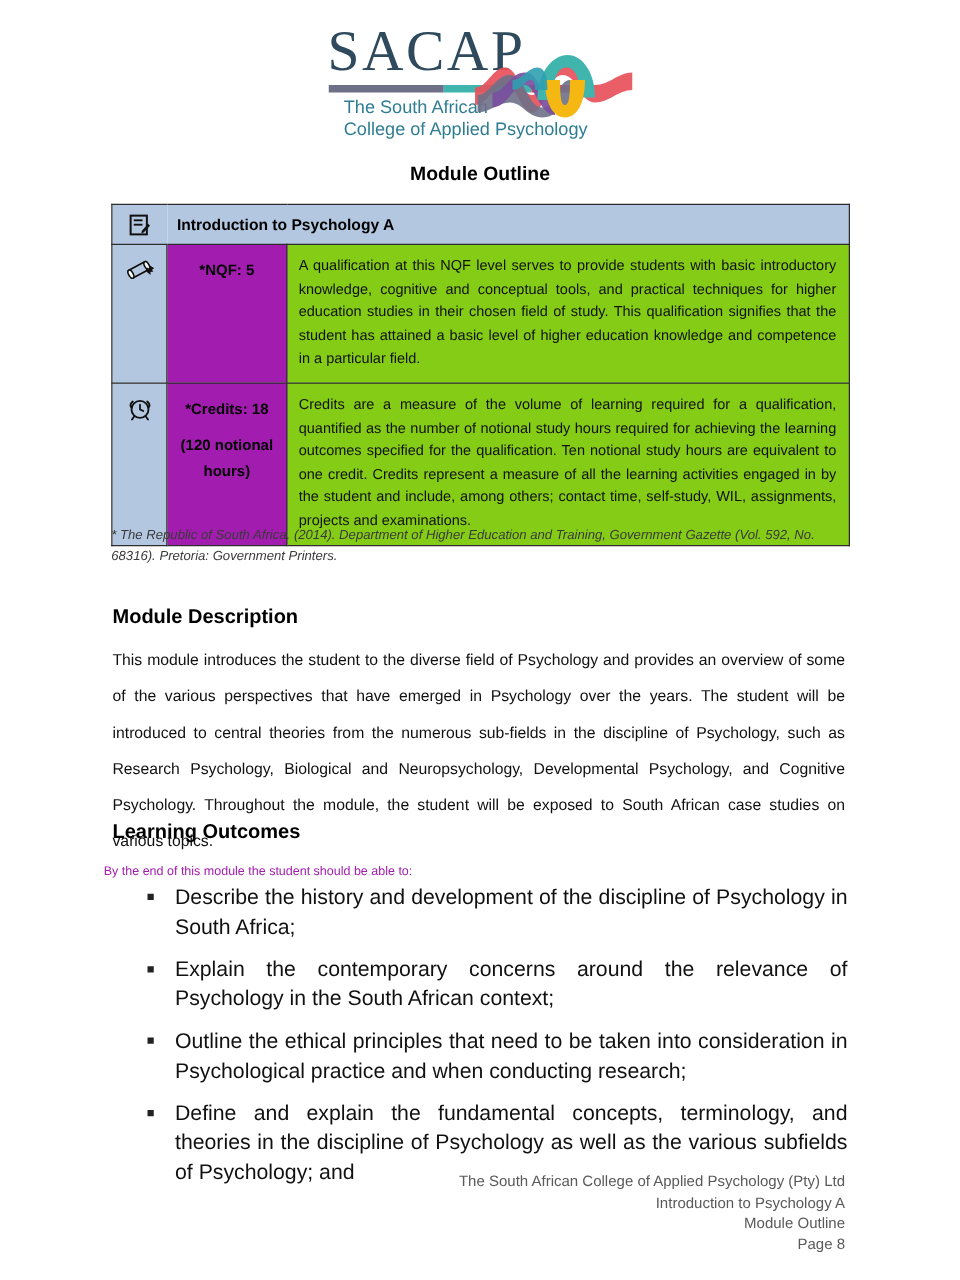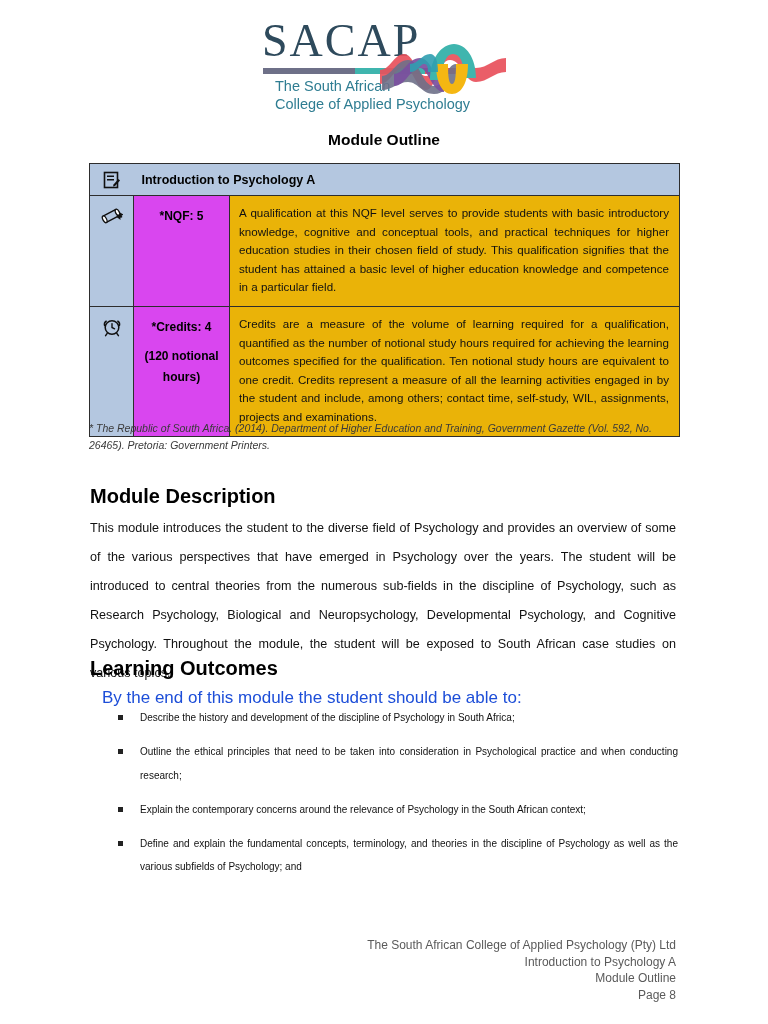--- a/index.html
+++ b/index.html
@@ -119,30 +119,30 @@
     color: #000;
   }
   .ic-cell {
     width: 44px;
     background: #b4c7e0;
     text-align: center;
     padding-top: 9px !important;
   }
   .lbl-cell {
     width: 96px;
-    background: #d946ef;
+    background: #a21caf;
     text-align: center;
     font-size: 12px;
     font-weight: bold;
     padding: 10px 6px 10px 6px !important;
     line-height: 21px;
     color: #000;
   }
   .desc-cell {
-    background: #eab308;
+    background: #84cc16;
     font-size: 11.6px;
     line-height: 18.6px;
     text-align: justify;
     padding: 8px 10px 9px 9px !important;
     color: #111;
   }
 
   .icn { display: block; margin: 0 auto; }
 
   
@@ -155,56 +155,56 @@
     line-height: 16.5px;
     font-style: italic;
     color: #3a3a3a;
     text-align: left;
   }
 
   
   .sec-heading {
     position: absolute;
     left: 90px;
-    font-size: 20px;
+    font-size: 16px;
     font-weight: bold;
     color: #000;
   }
   .body-para {
     position: absolute;
     left: 90px;
     width: 586px;
     font-size: 12.6px;
     line-height: 29px;
     text-align: justify;
     color: #111;
   }
   .lead-line {
     position: absolute;
-    left: 102px;
+    left: 83px;
     width: 586px;
-    font-size: 17px;
+    font-size: 10px;
     line-height: 23px;
-    color: #1d4ed8;
+    color: #a21caf;
   }
 
   .outcome-list {
     position: absolute;
     left: 90px;
     top: 706px;
     width: 588px;
     margin: 0;
     padding: 0;
     list-style: none;
   }
   .outcome-item {
     position: relative;
     padding-left: 50px;
     margin-bottom: 10.5px;
-    font-size: 10px;
+    font-size: 17px;
     line-height: 23.5px;
     text-align: justify;
     color: #111;
   }
   .outcome-item .sq {
     position: absolute;
     left: 28px;
     top: 9px;
     width: 5px;
     height: 5px;
@@ -295,48 +295,48 @@
           <svg class="icn" width="20" height="21" viewBox="0 0 20 21">
             <circle cx="10" cy="11.5" r="6.8" fill="none" stroke="#111" stroke-width="1.5"></circle>
             <path d="M10 7.6 L10 11.5 L12.6 12.8" fill="none" stroke="#111" stroke-width="1.4" stroke-linecap="round"></path>
             <path d="M4.2 5.2 C 2.6 6.4, 2.2 8.2, 2.6 9.4" fill="none" stroke="#111" stroke-width="1.5" stroke-linecap="round"></path>
             <path d="M15.8 5.2 C 17.4 6.4, 17.8 8.2, 17.4 9.4" fill="none" stroke="#111" stroke-width="1.5" stroke-linecap="round"></path>
             <path d="M5.2 17.4 L3.6 19.6" fill="none" stroke="#111" stroke-width="1.5" stroke-linecap="round"></path>
             <path d="M14.8 17.4 L16.4 19.6" fill="none" stroke="#111" stroke-width="1.5" stroke-linecap="round"></path>
           </svg>
         </td>
         <td class="lbl-cell">
-          <div>*Credits: 4</div>
+          <div>*Credits: 18</div>
           <div style="margin-top:8px">(120 notional hours)</div>
         </td>
         <td class="desc-cell">Credits are a measure of the volume of learning required for a qualification, quantified as the number of notional study hours required for achieving the learning outcomes specified for the qualification. Ten notional study hours are equivalent to one credit. Credits represent a measure of all the learning activities engaged in by the student and include, among others; contact time, self-study, WIL, assignments, projects and examinations.</td>
       </tr>
     </tbody>
   </table>
 
-  <div class="footnote">* The Republic of South Africa. (2014). Department of Higher Education and Training, Government Gazette (Vol. 592, No. 26465). Pretoria: Government Printers.</div>
+  <div class="footnote">* The Republic of South Africa. (2014). Department of Higher Education and Training, Government Gazette (Vol. 592, No. 68316). Pretoria: Government Printers.</div>
 
   <div class="sec-heading" style="top:485px">Module Description</div>
   <div class="body-para" style="top:514px">This module introduces the student to the diverse field of Psychology and provides an overview of some of the various perspectives that have emerged in Psychology over the years. The student will be introduced to central theories from the numerous sub-fields in the discipline of Psychology, such as Research Psychology, Biological and Neuropsychology, Developmental Psychology, and Cognitive Psychology. Throughout the module, the student will be exposed to South African case studies on various topics.</div>
 
   <div class="sec-heading" style="top:657px">Learning Outcomes</div>
   <div class="lead-line" style="top:686px">By the end of this module the student should be able to:</div>
 
   <ul class="outcome-list">
     <li class="outcome-item">
       <span class="sq"></span>
       <span>Describe the history and development of the discipline of Psychology in South Africa;</span>
     </li>
     <li class="outcome-item">
       <span class="sq"></span>
-      <span>Outline the ethical principles that need to be taken into consideration in Psychological practice and when conducting research;</span>
+      <span>Explain the contemporary concerns around the relevance of Psychology in the South African context;</span>
     </li>
     <li class="outcome-item">
       <span class="sq"></span>
-      <span>Explain the contemporary concerns around the relevance of Psychology in the South African context;</span>
+      <span>Outline the ethical principles that need to be taken into consideration in Psychological practice and when conducting research;</span>
     </li>
     <li class="outcome-item">
       <span class="sq"></span>
       <span>Define and explain the fundamental concepts, terminology, and theories in the discipline of Psychology as well as the various subfields of Psychology; and</span>
     </li>
   </ul>
 
   <div class="doc-footer">
     <div>The South African College of Applied Psychology (Pty) Ltd</div>
     <div>Introduction to Psychology A</div>

